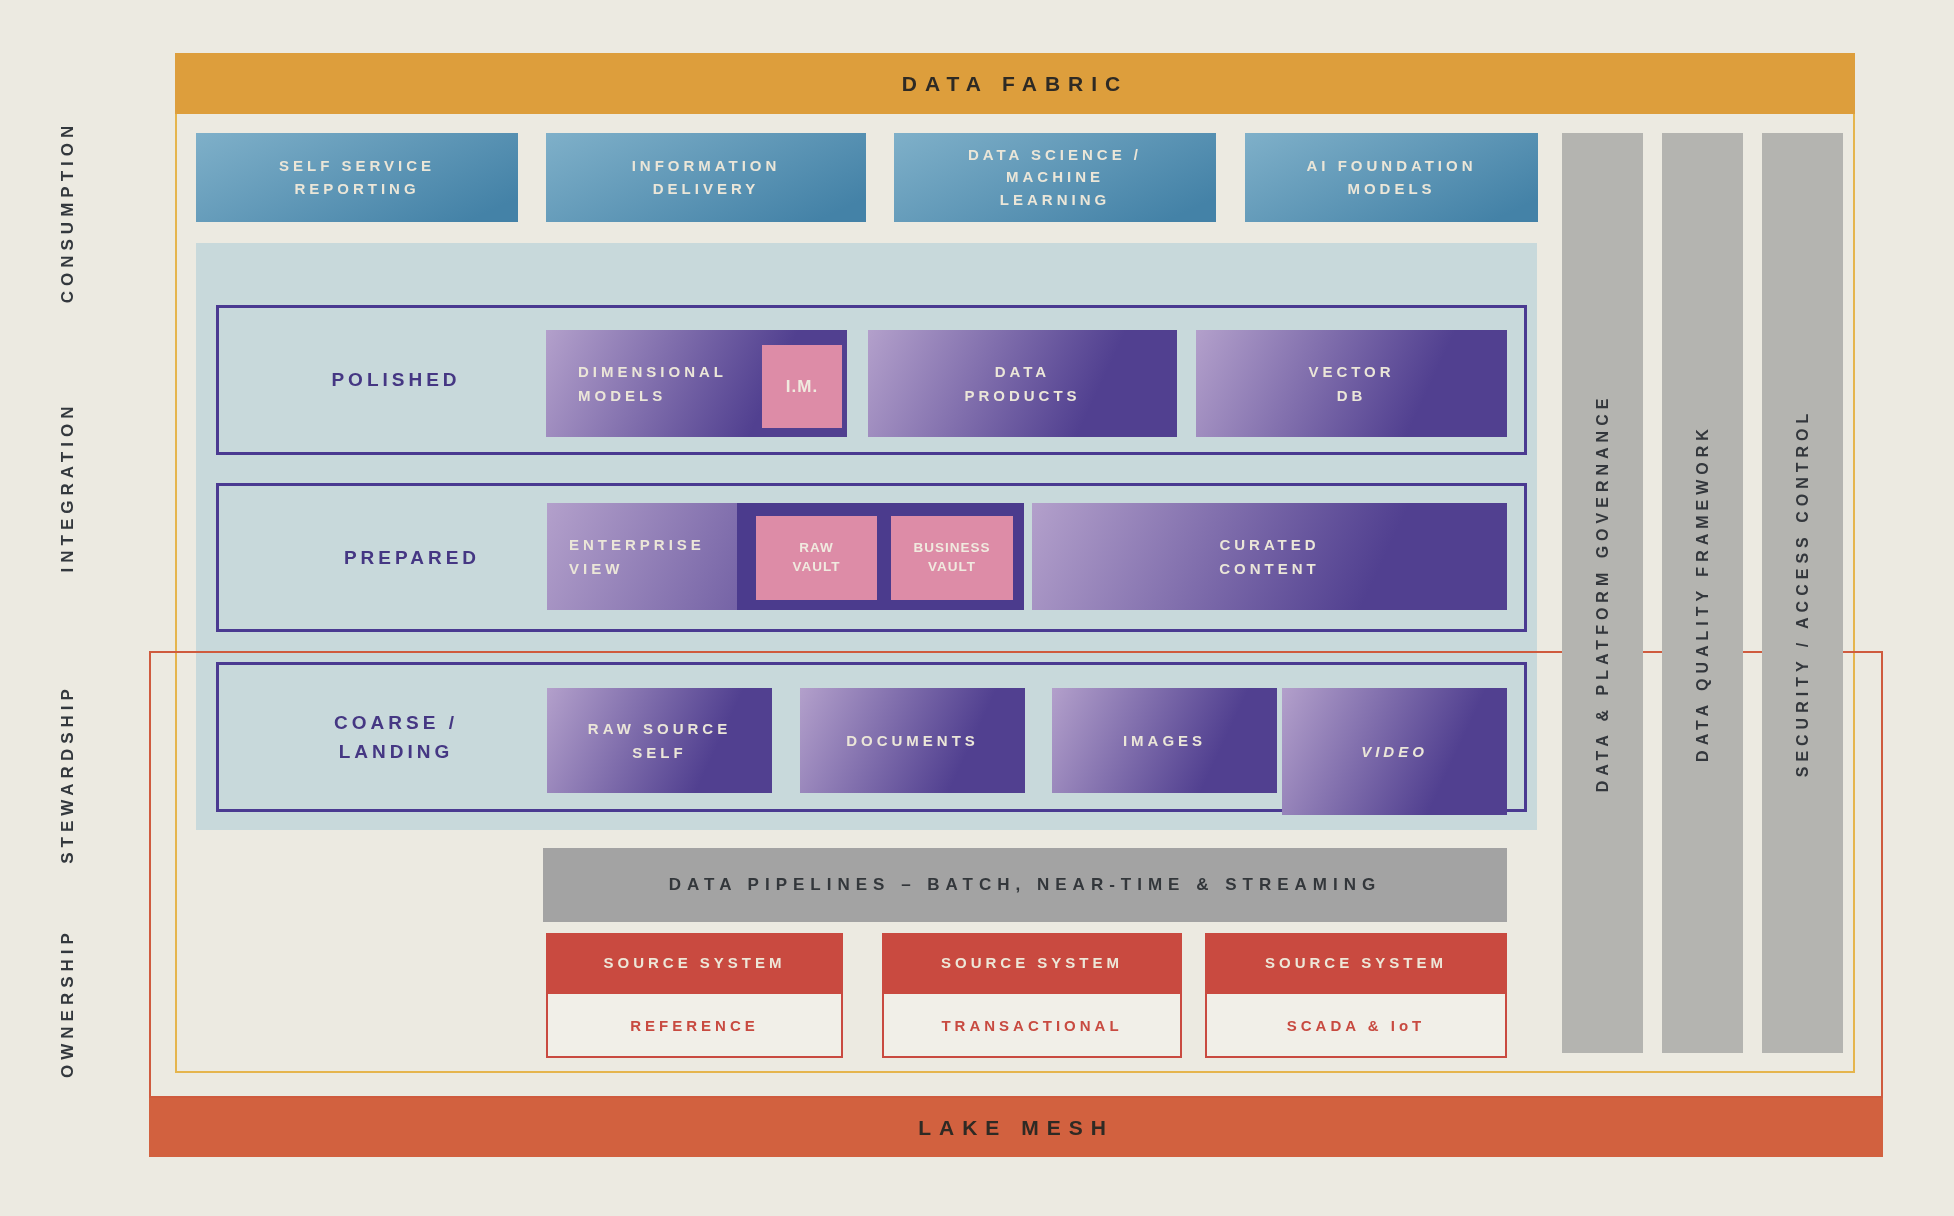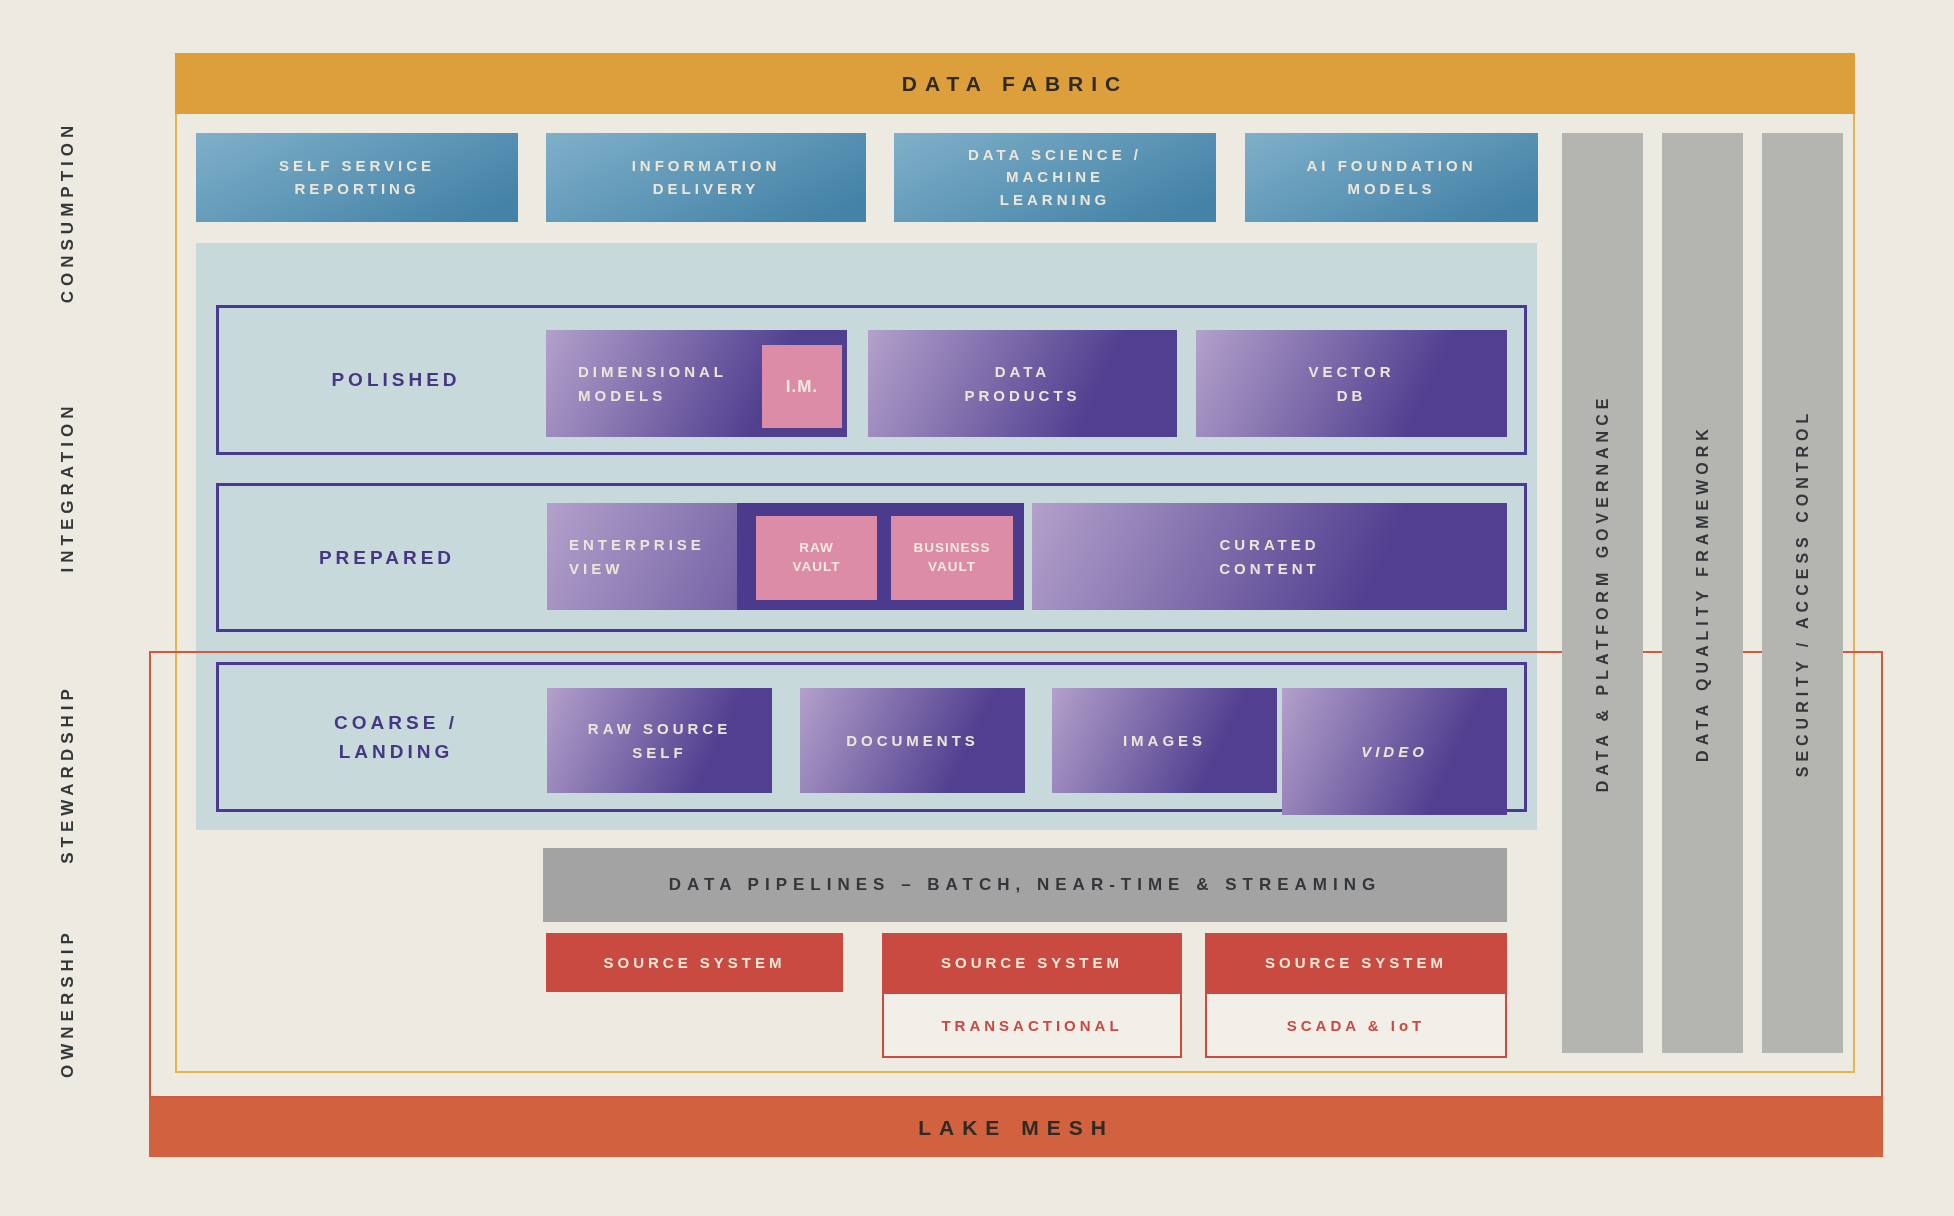--- a/index.html
+++ b/index.html
@@ -82,21 +82,21 @@
   <div class="abs flexc rowlabel pre" style="left:246px;top:305px;width:300px;height:150px;">POLISHED</div>
   <div class="abs flexl purplebox pre" style="left:546px;top:330px;width:301px;height:107px;padding-left:32px;">DIMENSIONAL
 MODELS</div>
   <div class="abs flexc pinkbox im" style="left:762px;top:345px;width:80px;height:83px;">I.M.</div>
   <div class="abs flexc purplebox pre" style="left:868px;top:330px;width:309px;height:107px;">DATA
 PRODUCTS</div>
   <div class="abs flexc purplebox pre" style="left:1196px;top:330px;width:311px;height:107px;">VECTOR
 DB</div>
 
   <div class="abs rowbox" style="left:216px;top:483px;width:1311px;height:149px;"></div>
-  <div class="abs flexc rowlabel pre" style="left:237px;top:483px;width:300px;height:149px;">PREPARED</div>
+  <div class="abs flexc rowlabel pre" style="left:262px;top:483px;width:300px;height:149px;">PREPARED</div>
   <div class="abs purplebox" style="left:547px;top:503px;width:477px;height:107px;"></div>
   <div class="abs flexl pre" style="left:547px;top:503px;width:190px;height:107px;padding-left:22px;color:#EBE6D8;font-size:15px;letter-spacing:4px;line-height:1.55;">ENTERPRISE
 VIEW</div>
   <div class="abs darkframe" style="left:737px;top:503px;width:287px;height:107px;"></div>
   <div class="abs flexc pinkbox pre" style="left:756px;top:516px;width:121px;height:84px;">RAW
 VAULT</div>
   <div class="abs flexc pinkbox pre" style="left:891px;top:516px;width:122px;height:84px;">BUSINESS
 VAULT</div>
   <div class="abs flexc purplebox pre" style="left:1032px;top:503px;width:475px;height:107px;">CURATED
 CONTENT</div>
@@ -106,20 +106,21 @@
 LANDING</div>
   <div class="abs flexc purplebox pre" style="left:547px;top:688px;width:225px;height:105px;">RAW SOURCE
 SELF</div>
   <div class="abs flexc purplebox" style="left:800px;top:688px;width:225px;height:105px;">DOCUMENTS</div>
   <div class="abs flexc purplebox" style="left:1052px;top:688px;width:225px;height:105px;">IMAGES</div>
   <div class="abs flexc purplebox" style="left:1282px;top:688px;width:225px;height:127px;font-style:italic;">VIDEO</div>
 
   <div class="abs flexc graybar" style="left:543px;top:848px;width:964px;height:74px;">DATA PIPELINES – BATCH, NEAR-TIME &amp; STREAMING</div>
 
   <div class="abs flexc src-header" style="left:546px;top:933px;width:297px;height:59px;">SOURCE SYSTEM</div>
+  <div class="abs flexc src-body" style="left:546px;top:992px;width:297px;height:66px;">REFERENCE</div>
   <div class="abs flexc src-header" style="left:882px;top:933px;width:300px;height:59px;">SOURCE SYSTEM</div>
   <div class="abs flexc src-body" style="left:882px;top:992px;width:300px;height:66px;">TRANSACTIONAL</div>
   <div class="abs flexc src-header" style="left:1205px;top:933px;width:302px;height:59px;">SOURCE SYSTEM</div>
   <div class="abs flexc src-body" style="left:1205px;top:992px;width:302px;height:66px;">SCADA &amp; IoT</div>
 
   <div class="abs vbar" style="left:1562px;top:133px;width:81px;height:920px;">
     <span class="vbar-label">DATA &amp; PLATFORM GOVERNANCE</span>
   </div>
   <div class="abs vbar" style="left:1662px;top:133px;width:81px;height:920px;">
     <span class="vbar-label">DATA QUALITY FRAMEWORK</span>

